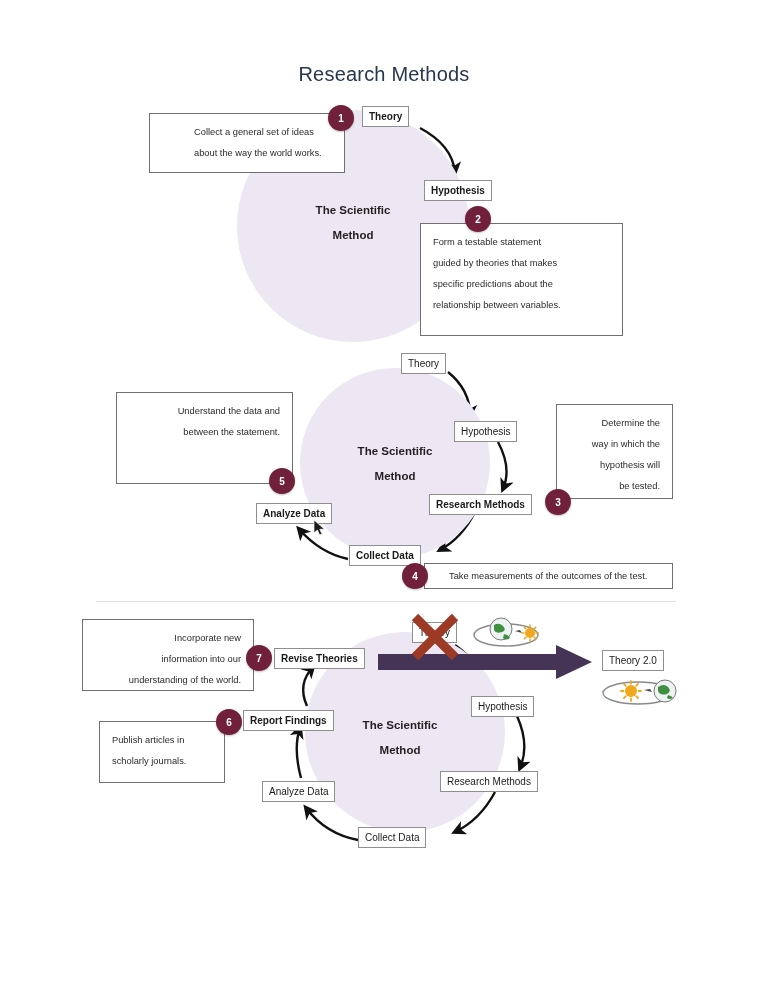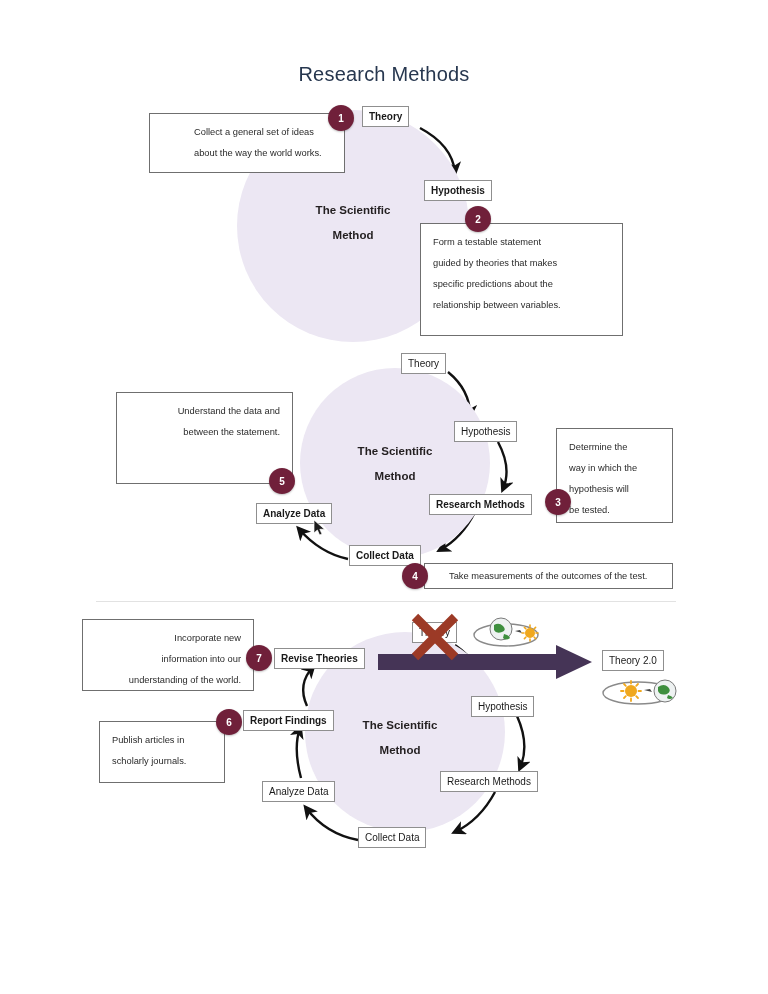--- a/index.html
+++ b/index.html
@@ -123,21 +123,21 @@
   <div class="node" style="left:454px;top:421px;">Hypothesis</div>
   <div class="node bold" style="left:429px;top:494px;">Research Methods</div>
   <div class="node bold" style="left:349px;top:545px;">Collect Data</div>
   <div class="node bold" style="left:256px;top:503px;">Analyze Data</div>
 
   <div class="callout ta-right" style="left:104px;top:392px;width:177px;height:92px;margin-left:12px;">
     <div>Understand the data and</div>
     <div>between the statement.</div>
   </div>
 
-  <div class="callout ta-left" style="left:556px;top:428px;width:117px;height:95px;">
+  <div class="callout ta-left" style="left:556px;top:404px;width:117px;height:95px;text-align:right;">
     <div>Determine the</div>
     <div>way in which the</div>
     <div>hypothesis will</div>
     <div>be tested.</div>
   </div>
 
   <div class="callout ta-left" style="left:424px;top:563px;width:249px;height:26px;line-height:10px;padding-top:7px;">
     <div style="margin-left:12px;">Take measurements of the outcomes of the test.</div>
   </div>
 

